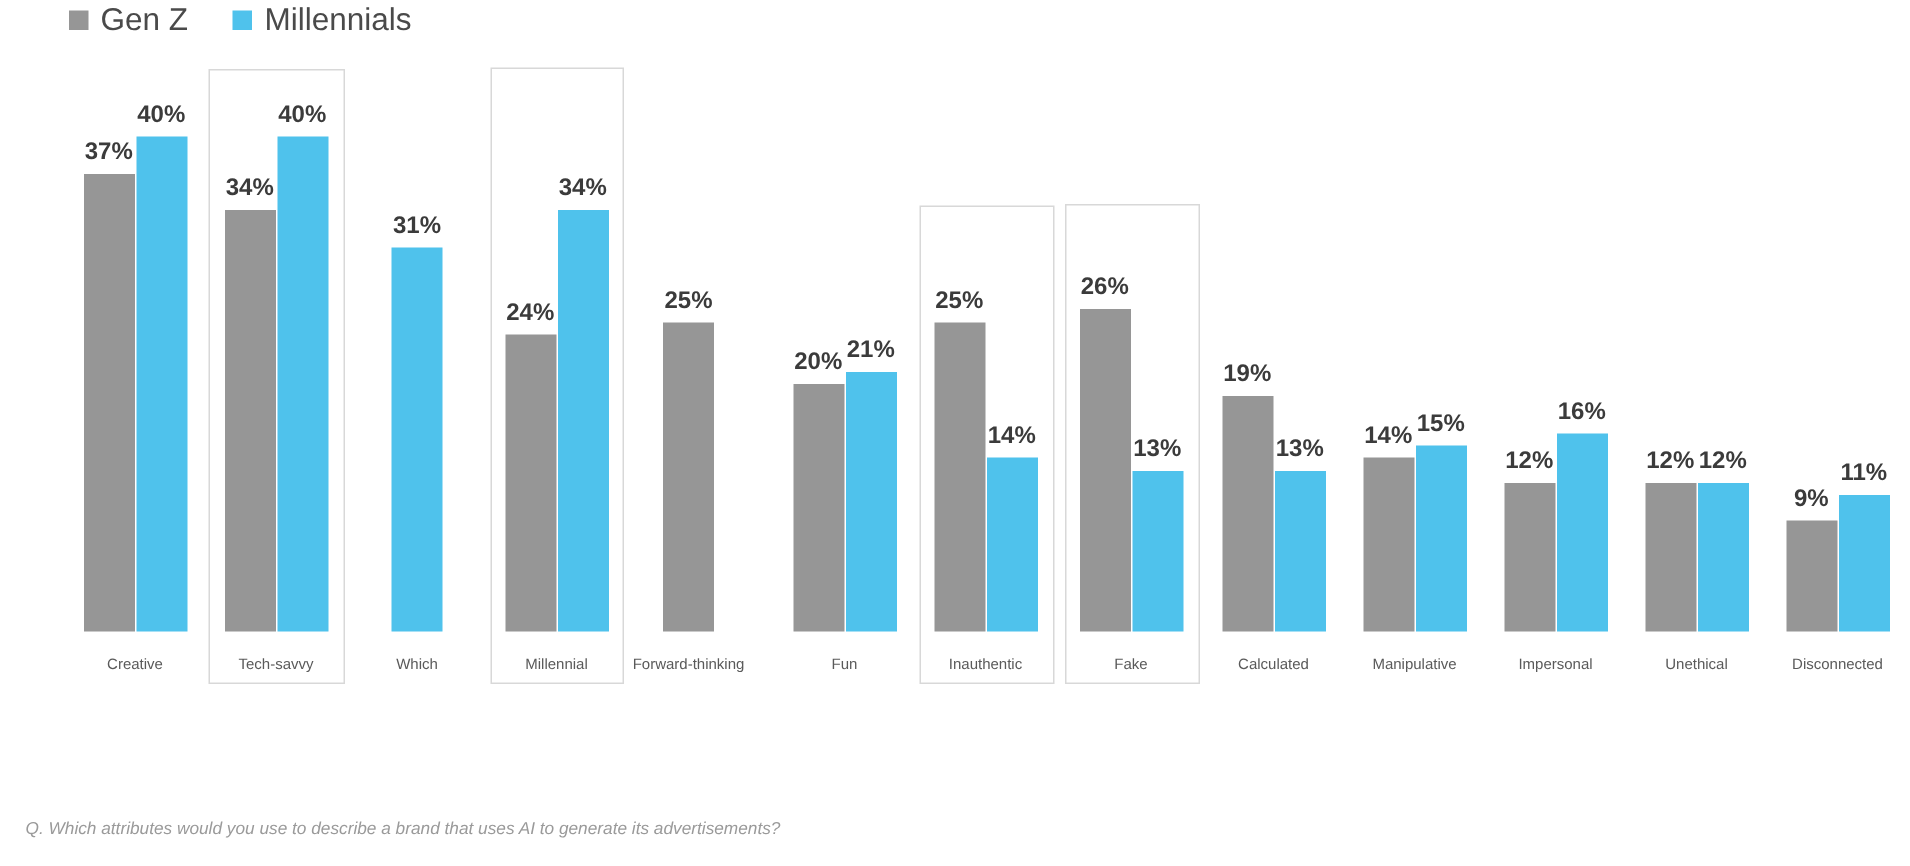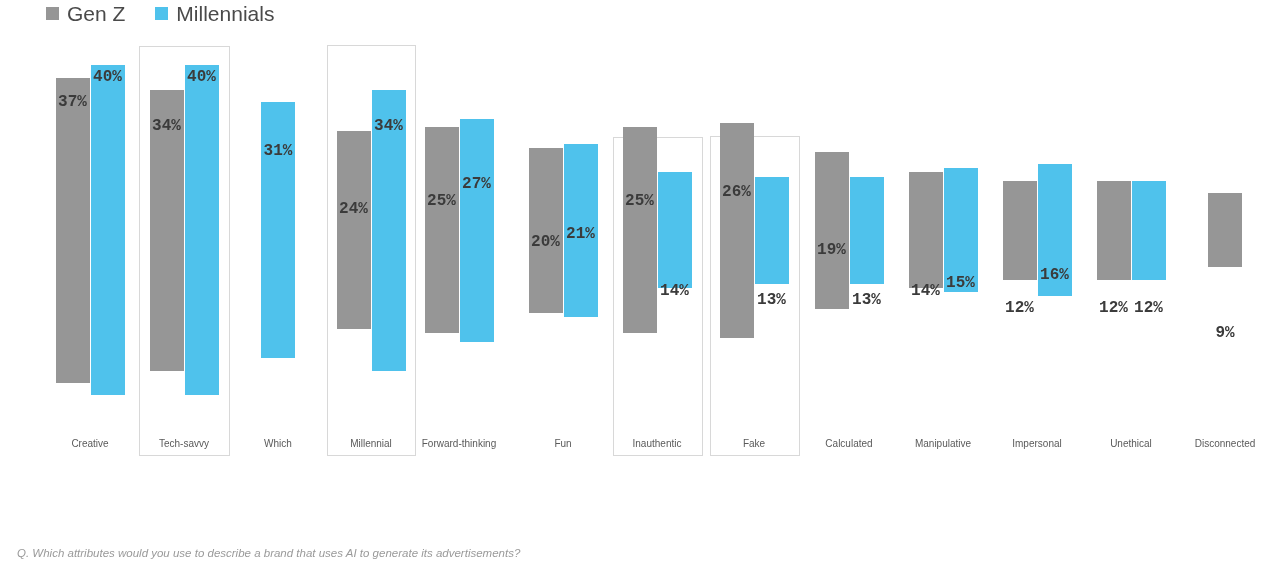--- a/index.html
+++ b/index.html
@@ -80,24 +80,23 @@
     align-items: flex-end;
     justify-content: center;
     gap: 1px;
   }
 
   .bar-wrap {
     position: relative;
     width: 34px;
     display: flex;
     flex-direction: column;
-    justify-content: center;
+    justify-content: flex-end;
     align-items: center;
     height: 100%;
-    font-family: Liberation Mono, monospace;
   }
 
   .bar-value {
     position: absolute;
     left: 50%;
     transform: translateX(-50%);
     font-size: 16px;
     font-weight: bold;
     color: #3b3b3b;
     white-space: nowrap;
@@ -200,24 +199,20 @@
           </div>
         </div>
         <span class="cat-label">Millennial</span>
       </div>
       <div class="category" style="left: 415px; width: 88px;">
         <div class="bars">
           <div class="bar-wrap">
             <span class="bar-value" style="bottom: 212px;">25%</span>
             <div class="bar genz" style="height: 206px; background: rgb(150, 150, 150);"></div>
           </div>
-          <div class="bar-wrap">
-            <span class="bar-value" style="bottom: 229px;">27%</span>
-            <div class="bar mill" style="height: 223px; background: rgb(79, 194, 236);"></div>
-          </div>
         </div>
         <span class="cat-label">Forward-thinking</span>
       </div>
       <div class="category" style="left: 519px; width: 88px;">
         <div class="bars">
           <div class="bar-wrap">
             <span class="bar-value" style="bottom: 171px;">20%</span>
             <div class="bar genz" style="height: 165px; background: rgb(150, 150, 150);"></div>
           </div>
           <div class="bar-wrap">
@@ -305,20 +300,24 @@
             <div class="bar mill" style="height: 99px; background: rgb(79, 194, 236);"></div>
           </div>
         </div>
         <span class="cat-label">Unethical</span>
       </div>
       <div class="category" style="left: 1181px; width: 88px;">
         <div class="bars">
           <div class="bar-wrap">
             <span class="bar-value" style="bottom: 80px;">9%</span>
             <div class="bar genz" style="height: 74px; background: rgb(150, 150, 150);"></div>
+          </div>
+          <div class="bar-wrap">
+            <span class="bar-value" style="bottom: 97px;">11%</span>
+            <div class="bar mill" style="height: 91px; background: rgb(79, 194, 236);"></div>
           </div>
         </div>
         <span class="cat-label">Disconnected</span>
       </div>
     </div>
 
   <div id="footnotes">
     <div>Q. Which attributes would you use to describe a brand that uses AI to generate its advertisements?</div>
   </div>
 

